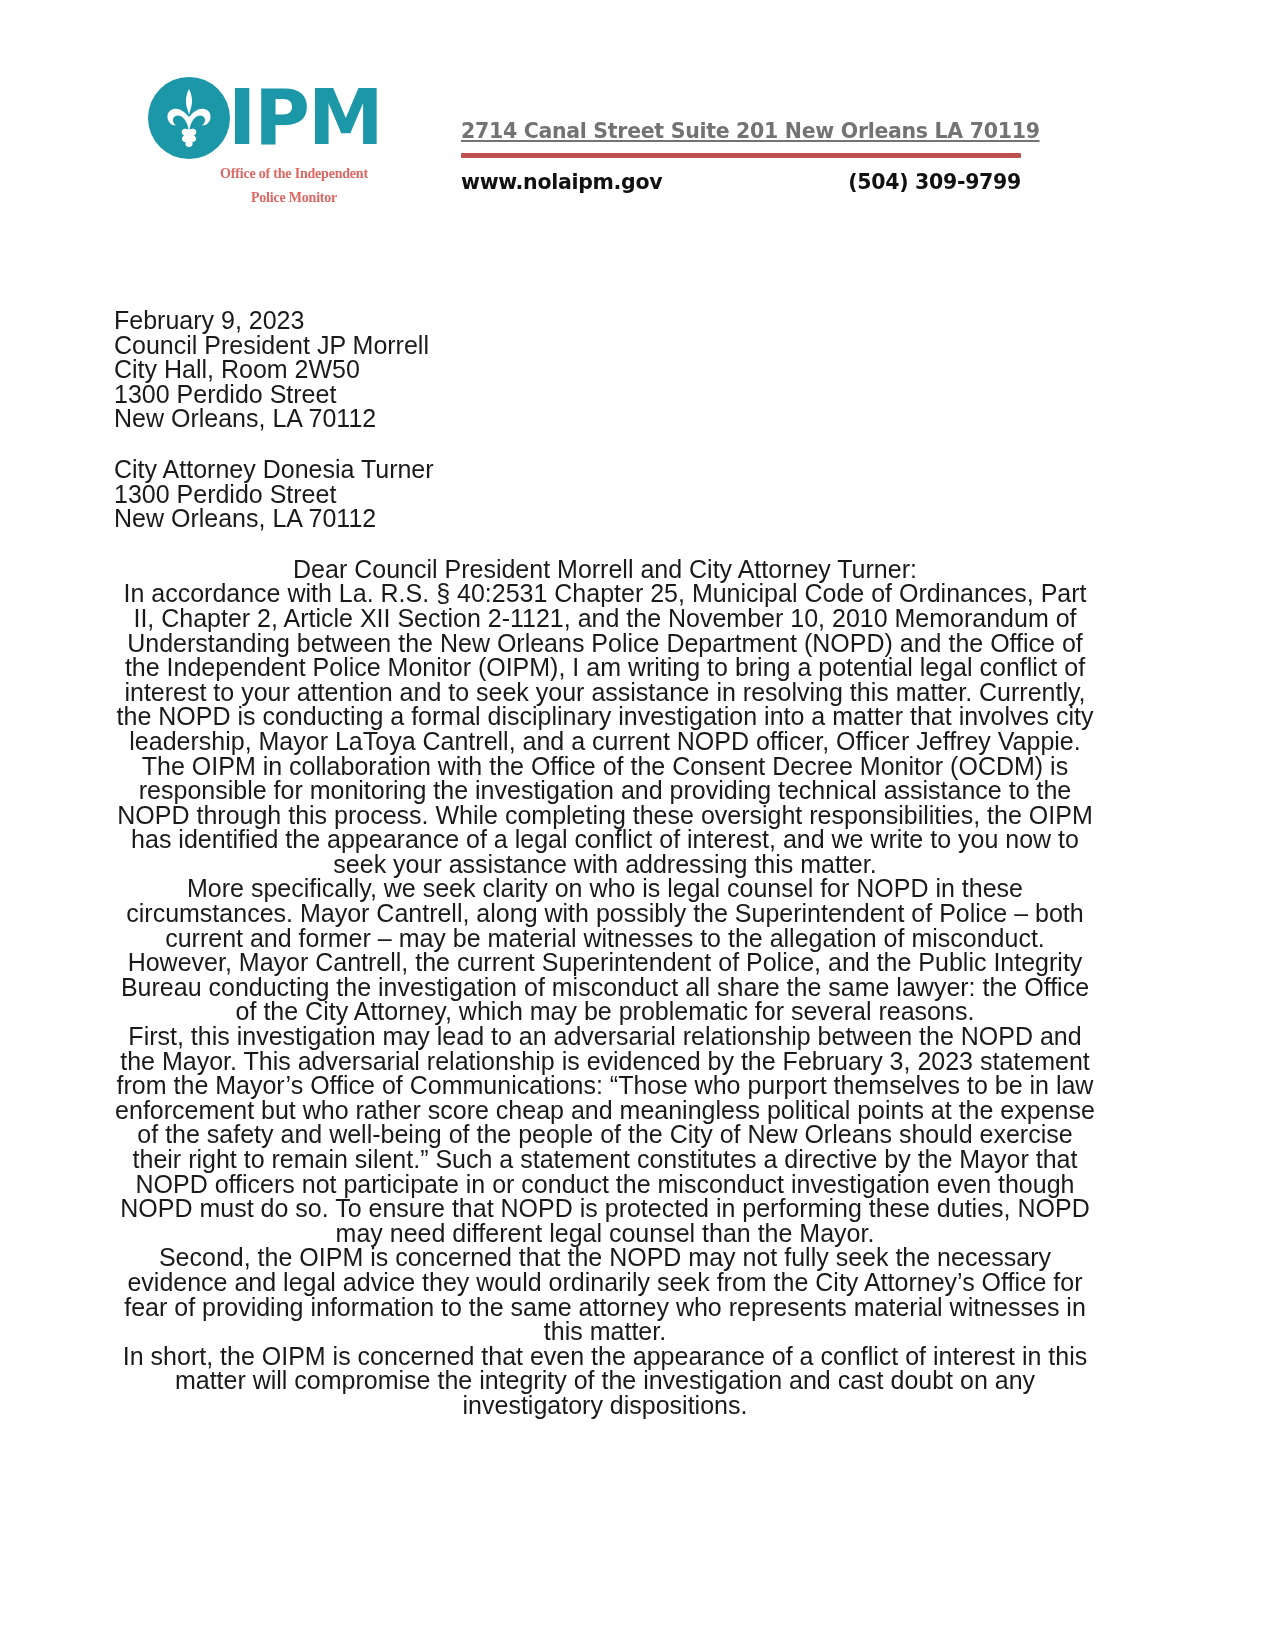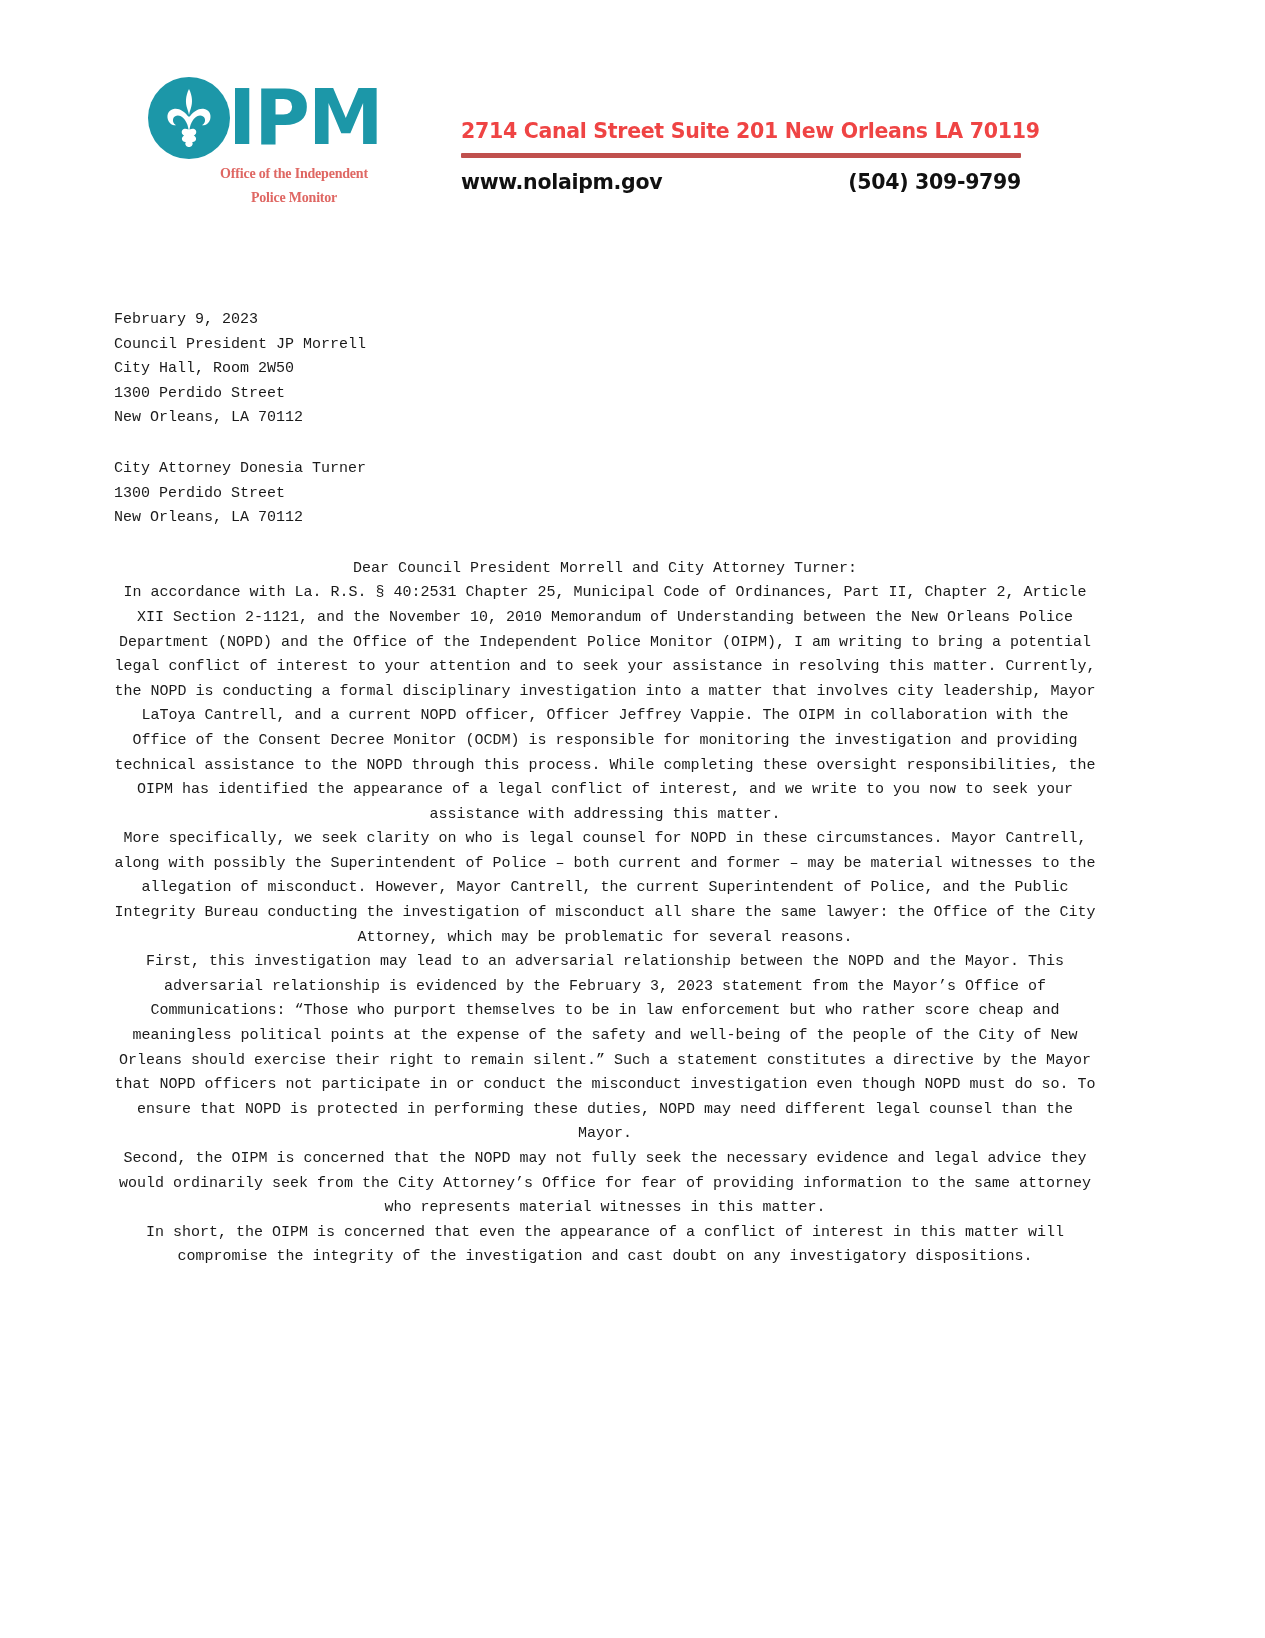--- a/index.html
+++ b/index.html
@@ -76,23 +76,24 @@
     position: absolute;
     left: 445px;
     top: 118px;
     width: 570px;
   }
   .contact-address {
     font-family: "DejaVu Sans", sans-serif;
     font-weight: bold;
     font-size: 20.5px;
     line-height: 26px;
-    color: #ef4444;
+    color: #737373;
     letter-spacing: -0.3px;
     white-space: nowrap;
+    text-decoration: underline;
   }
   .contact-rule {
     height: 5px;
     background: #c0504d;
     margin-top: 9px;
     margin-bottom: 11px;
     width: 560px;
     border-radius: 1px;
   }
   .contact-row {
@@ -111,24 +112,23 @@
     letter-spacing: -0.3px;
     white-space: nowrap;
   }
 
   
   .letter {
     position: absolute;
     left: 114px;
     top: 308px;
     width: 982px;
-    font-size: 15px;
+    font-size: 25px;
     line-height: 24.6px;
     color: #1a1a1a;
-    font-family: Liberation Mono, monospace;
   }
   .letter p {
     margin: 0;
   }
   .blk {
     margin-bottom: 26px;
   }
   .blk-date {
     margin-bottom: 28px;
   }

